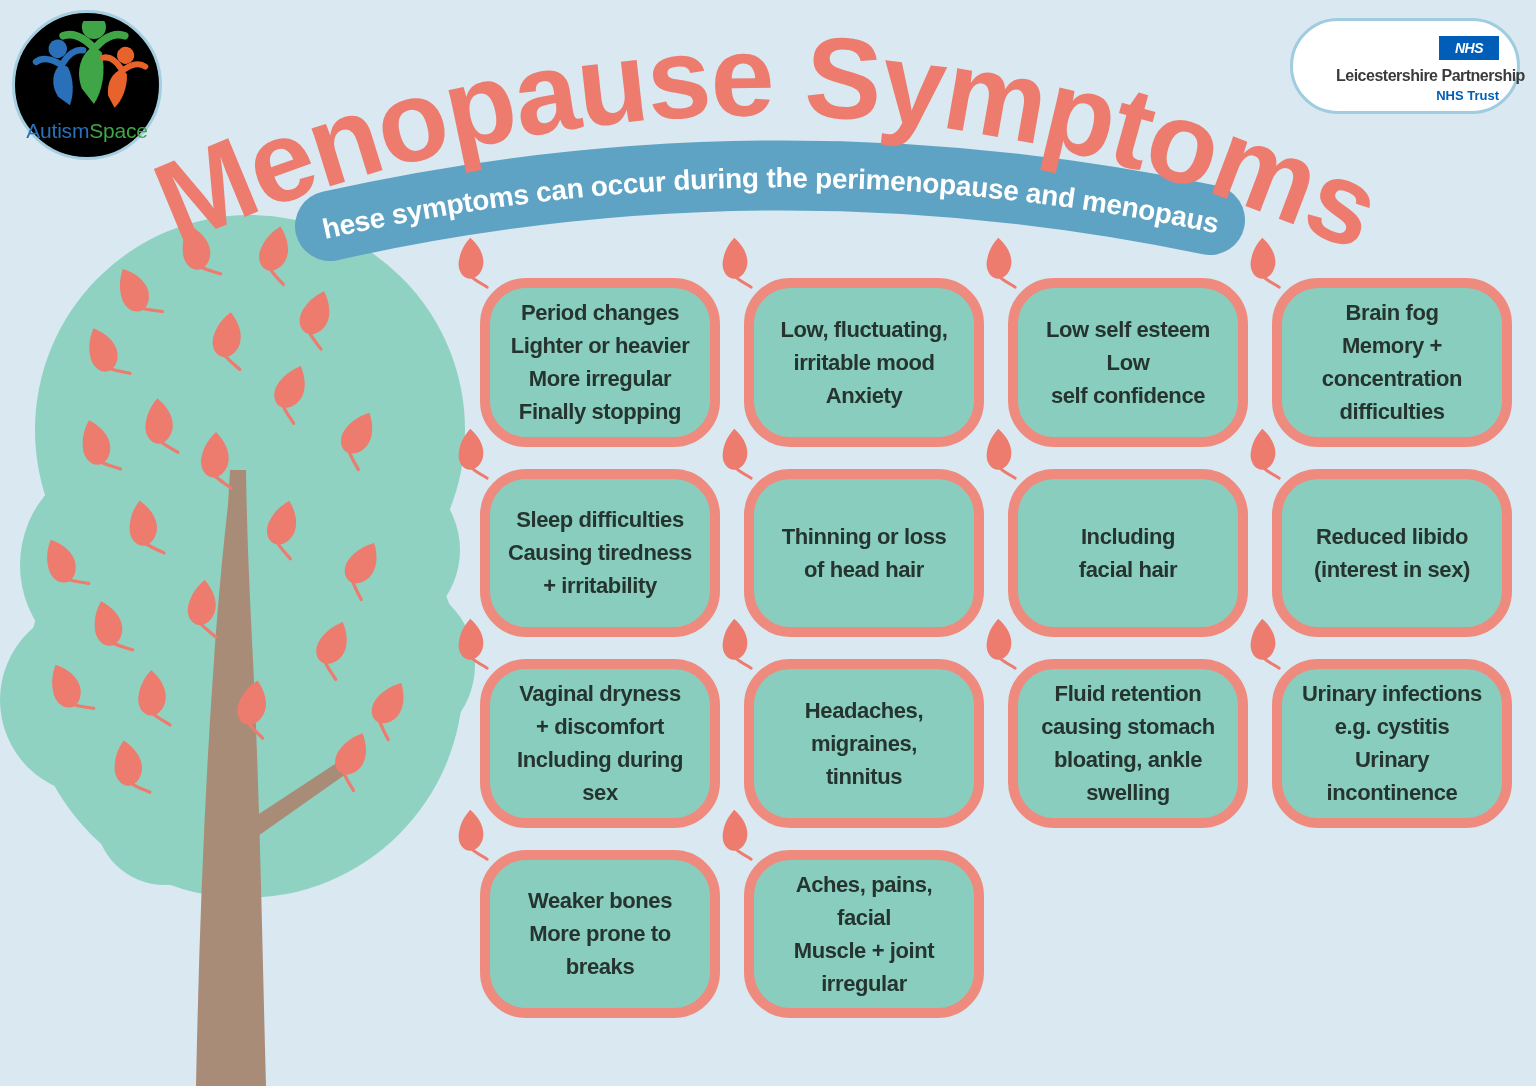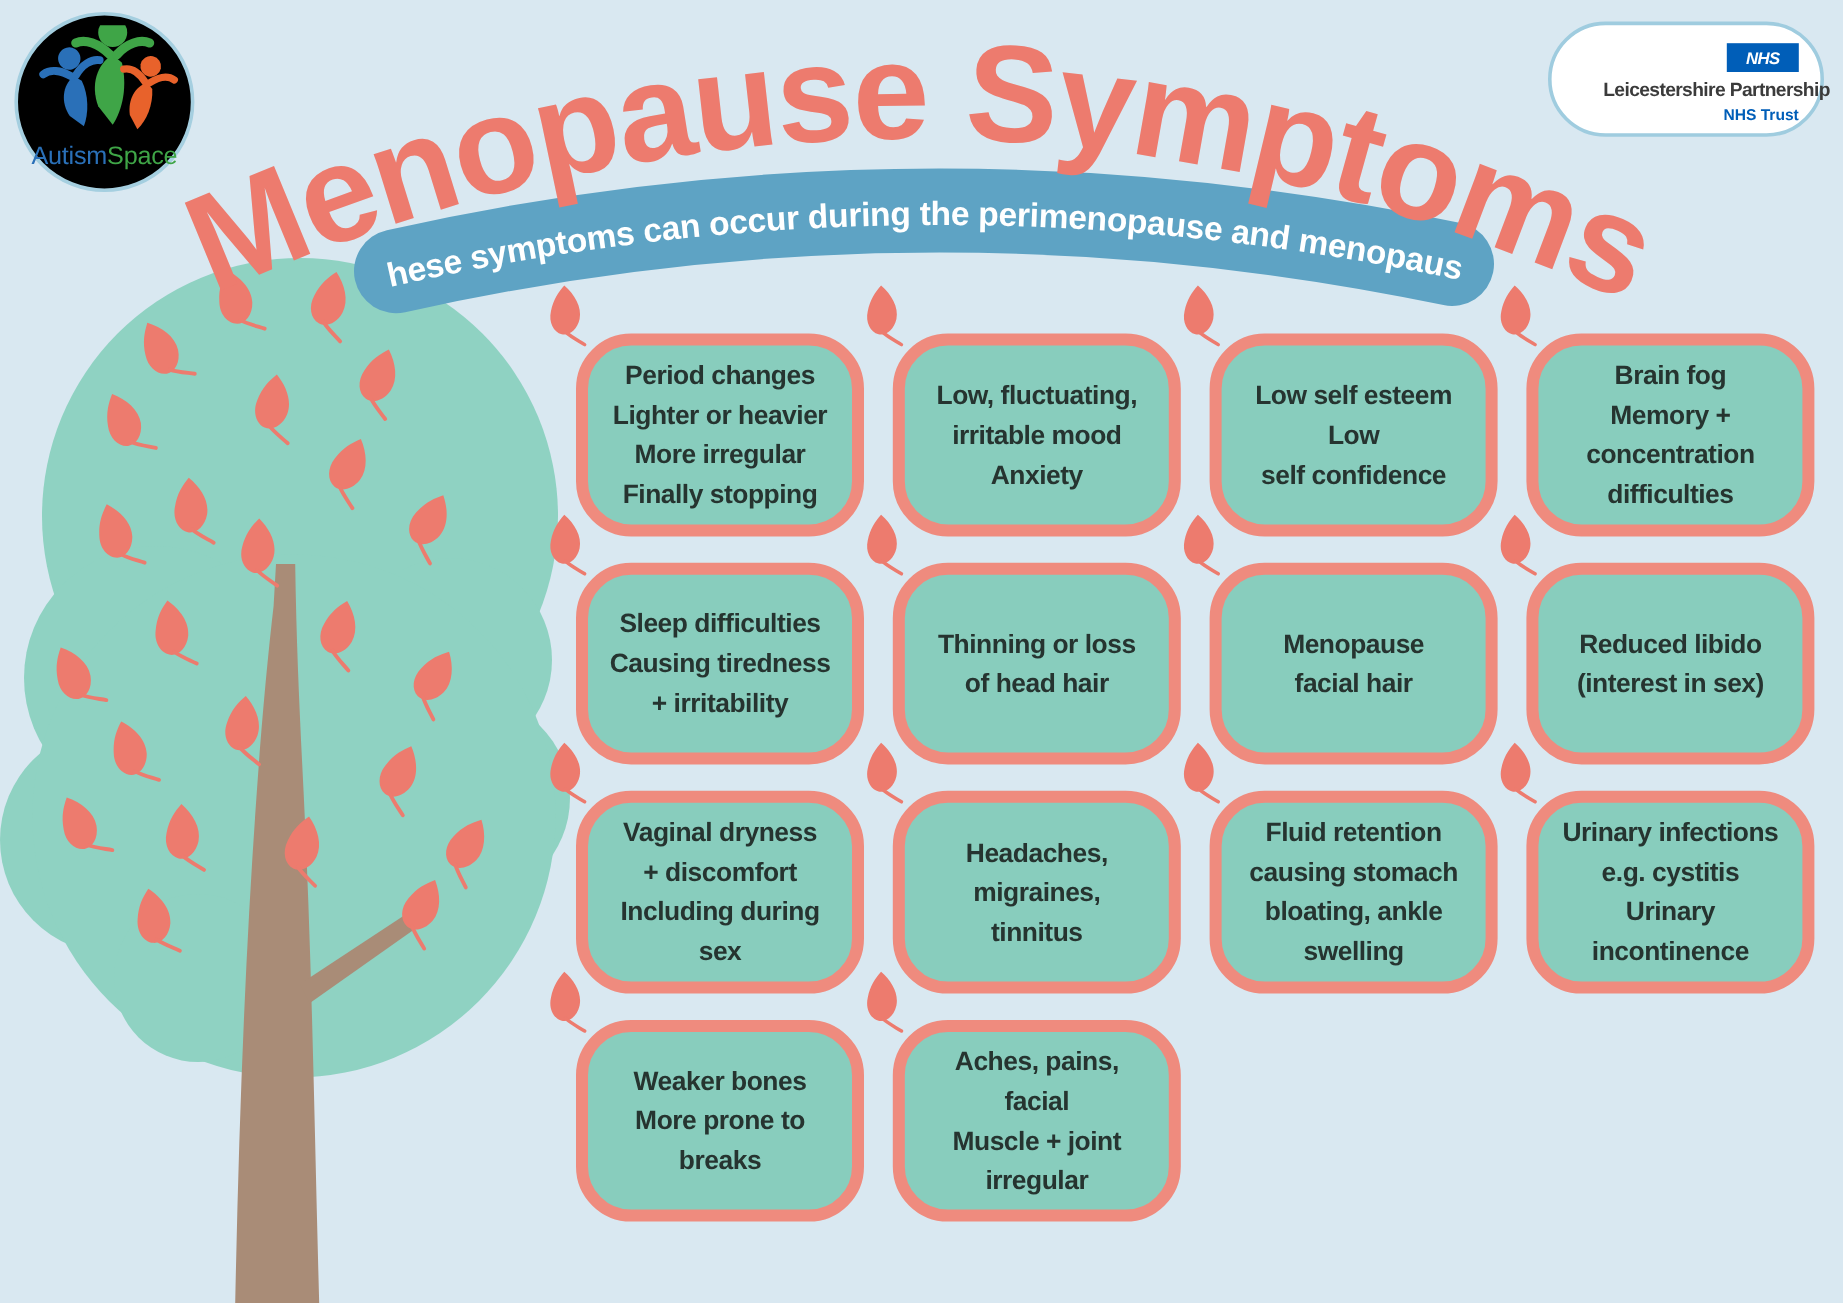--- a/index.html
+++ b/index.html
@@ -221,21 +221,21 @@
             <div class="line">of head hair</div>
           </div>
       </div>
     </div>
       <div class="cell">
       <svg class="corner-leaf" viewBox="0 0 40 60">
           <use href="#leaf-shape"></use>
         </svg>
       <div class="card">
         <div class="card-text">
-            <div class="line">Menopause</div>
+            <div class="line">Including</div>
             <div class="line">facial hair</div>
           </div>
       </div>
     </div>
       <div class="cell">
       <svg class="corner-leaf" viewBox="0 0 40 60">
           <use href="#leaf-shape"></use>
         </svg>
       <div class="card">
         <div class="card-text">

